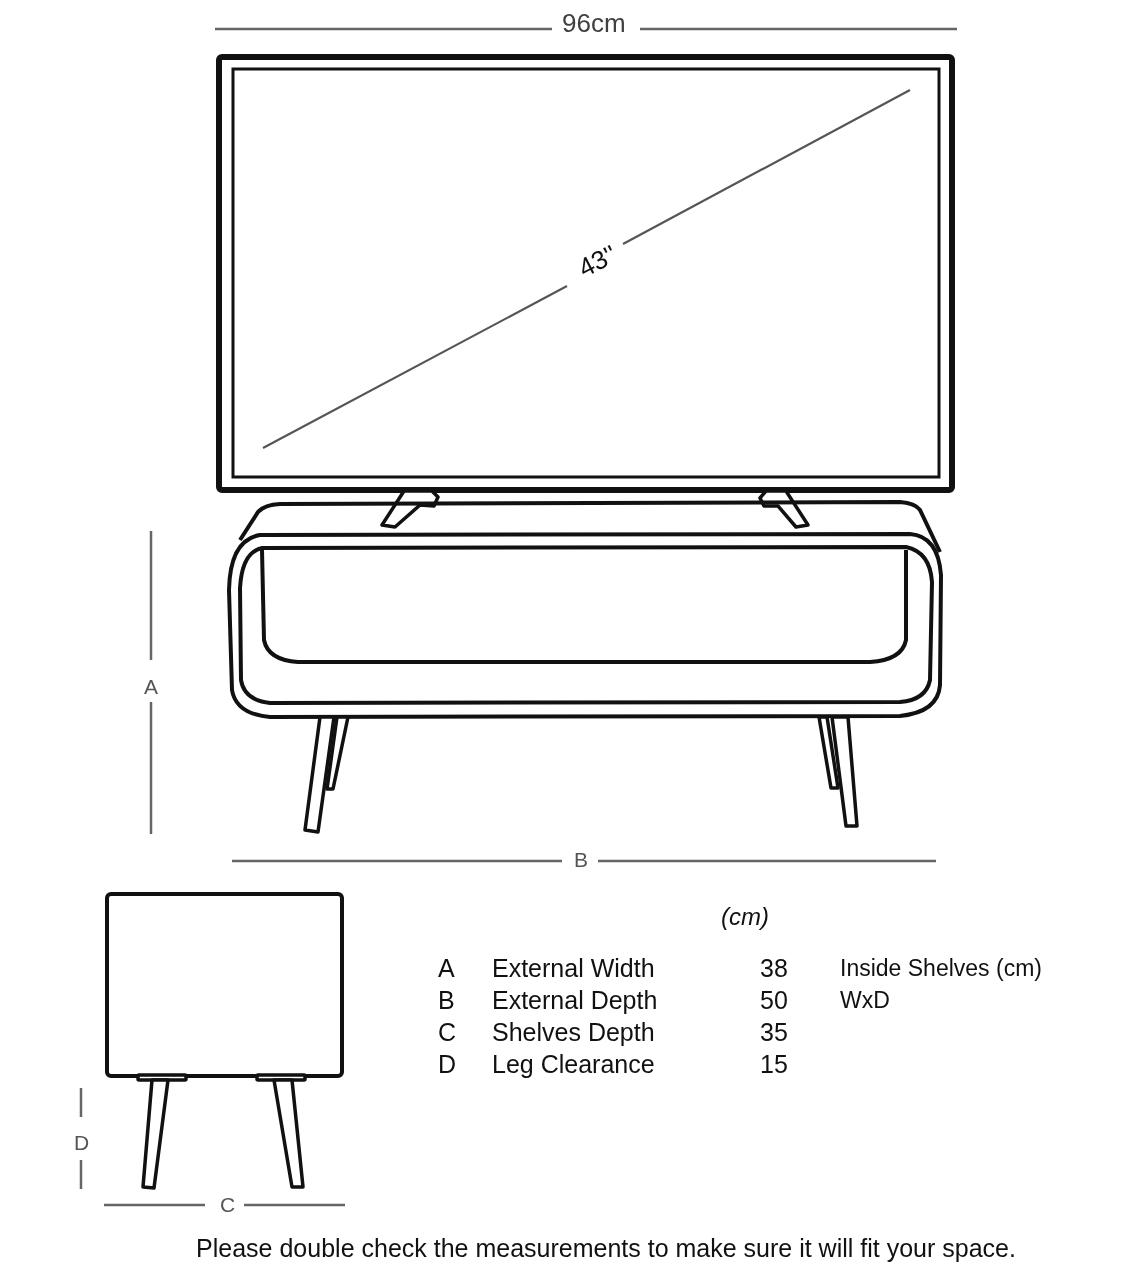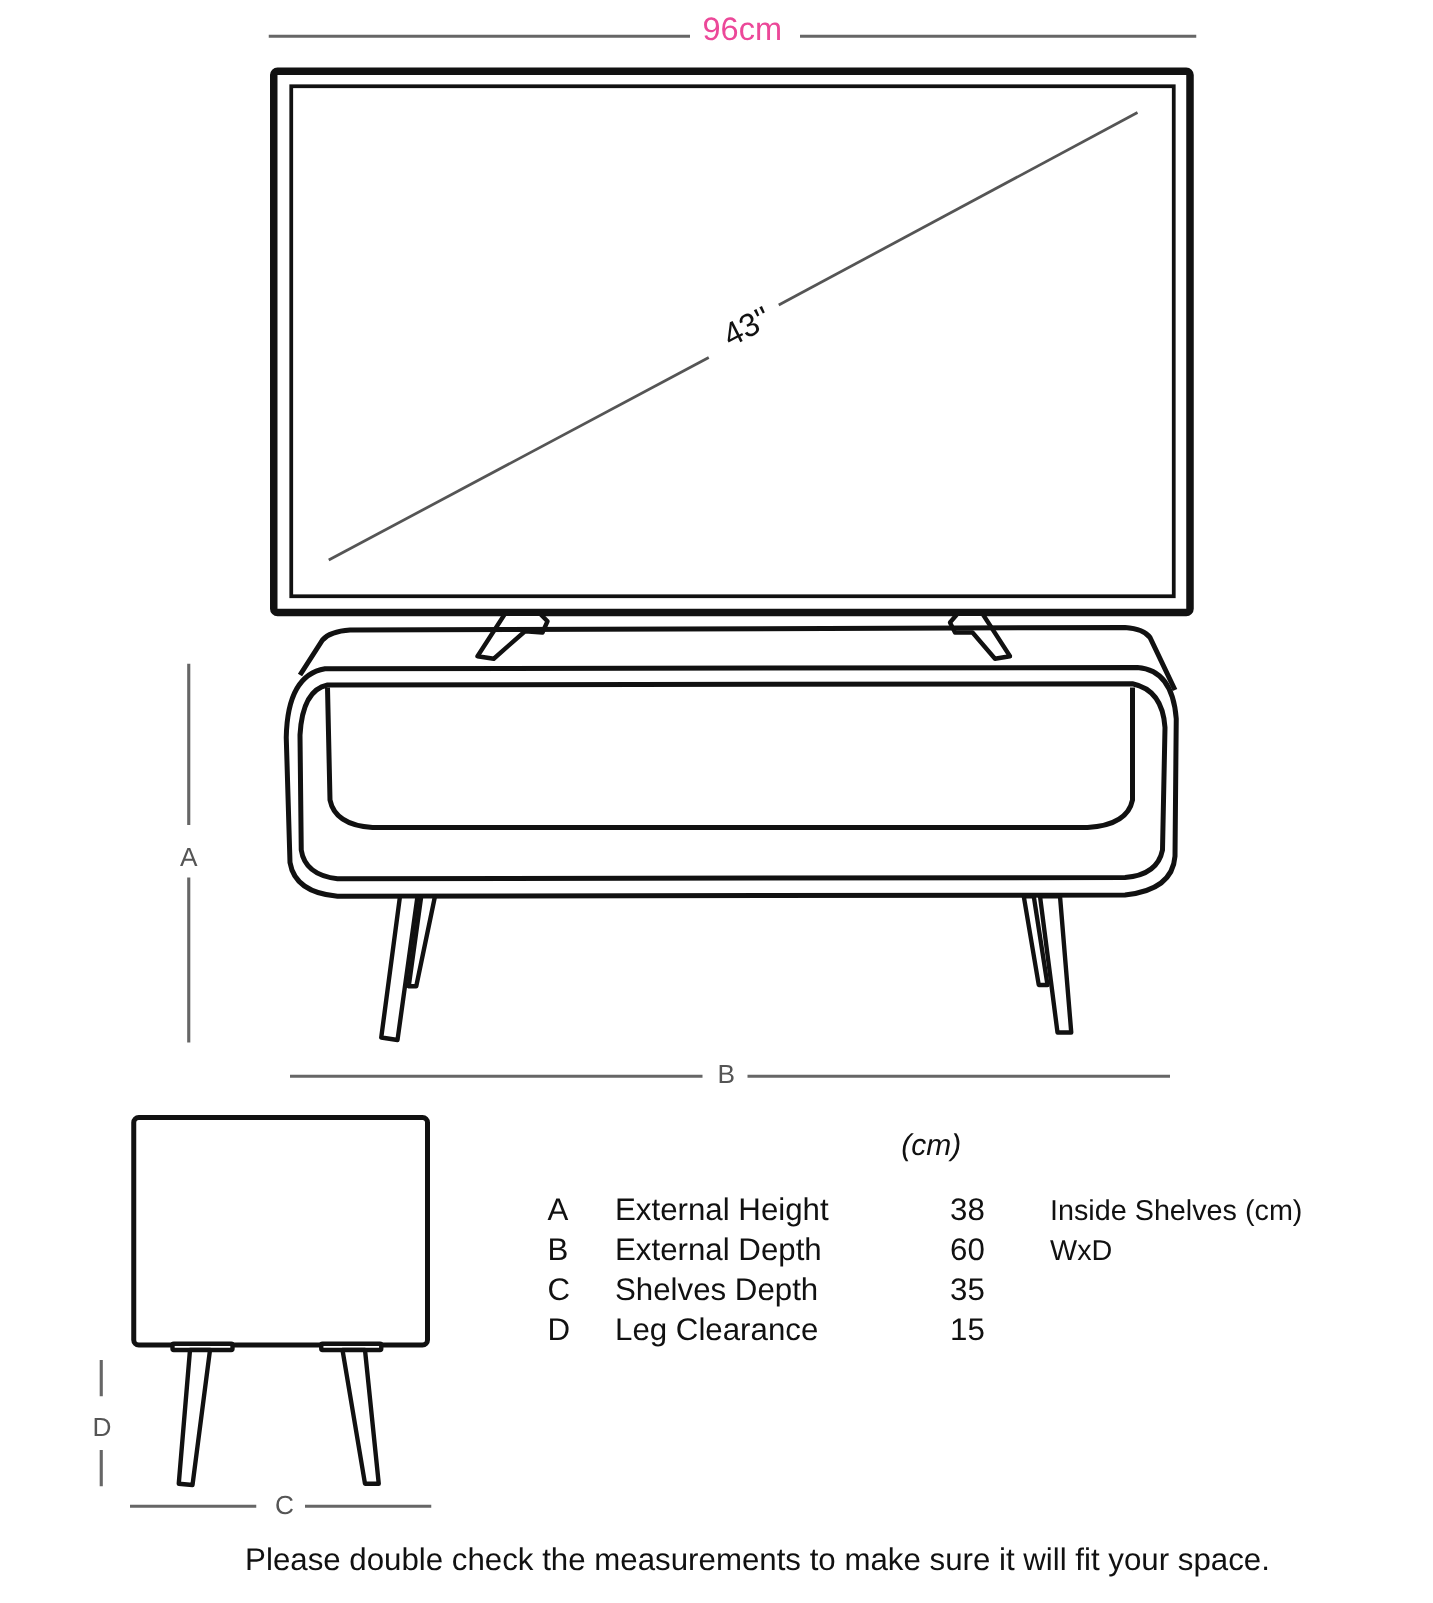--- a/index.html
+++ b/index.html
@@ -1,20 +1,20 @@
 <!DOCTYPE html>
 <html><head>
 <meta charset="utf-8">
 <style>
   html, body { margin: 0; padding: 0; background: #ffffff; }
   body { width: 1146px; height: 1282px; position: relative; overflow: hidden;
          font-family: "Liberation Sans", "DejaVu Sans", sans-serif; color: #111; }
   svg.diagram { position: absolute; left: 0; top: 0; }
   .lbl { position: absolute; background: #fff; line-height: 1; }
-  .dim-top { left: 556px; top: 10px; font-size: 26px; padding: 0 6px; color: #ec4899; text-align: center; }
+  .dim-top { left: 556px; top: 10px; font-size: 26px; padding: 0 6px; color: #404040; text-align: center; }
   .diag-lbl { left: 574px; top: 248px; font-size: 26px; transform: rotate(-27deg); padding: 0 4px; color: #111; }
   .dim-a { left: 142px; top: 673px; font-size: 21px; color: #555; padding: 3px 2px; }
   .dim-b { left: 568px; top: 849px; font-size: 21px; color: #555; padding: 0 6px; }
   .dim-c { left: 214px; top: 1194px; font-size: 21px; color: #555; padding: 0 6px; }
   .dim-d { left: 72px; top: 1129px; font-size: 21px; color: #555; padding: 3px 2px; }
   .unit-head { left: 721px; top: 905px; font-size: 24px; font-style: italic; }
   table.spec { position: absolute; left: 438px; top: 952px; border-collapse: collapse; font-size: 25px; }
   table.spec td { padding: 0; height: 32px; vertical-align: middle; white-space: nowrap; }
   td.k { width: 54px; }
   td.n { width: 232px; }
@@ -103,27 +103,27 @@
 <div class="lbl dim-b">B</div>
 <div class="lbl dim-c">C</div>
 <div class="lbl dim-d">D</div>
 
 <div class="lbl unit-head">(cm)</div>
 
 <table class="spec">
   <tbody>
     <tr>
       <td class="k">A</td>
-      <td class="n">External Height</td>
+      <td class="n">External Width</td>
       <td class="v">38</td>
     </tr>
     <tr>
       <td class="k">B</td>
       <td class="n">External Depth</td>
-      <td class="v">60</td>
+      <td class="v">50</td>
     </tr>
     <tr>
       <td class="k">C</td>
       <td class="n">Shelves Depth</td>
       <td class="v">35</td>
     </tr>
     <tr>
       <td class="k">D</td>
       <td class="n">Leg Clearance</td>
       <td class="v">15</td>

